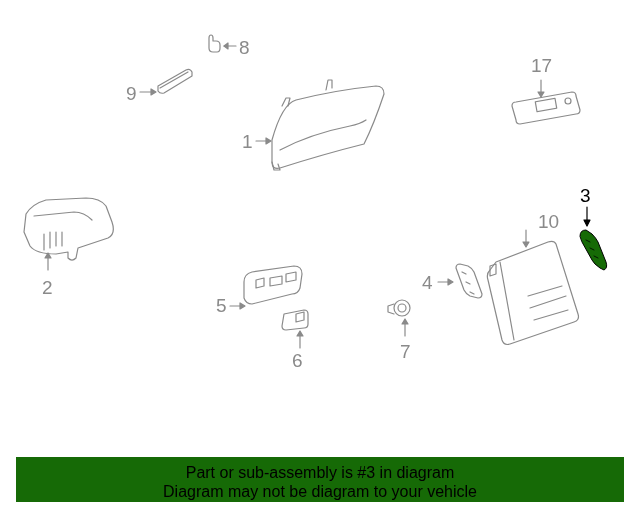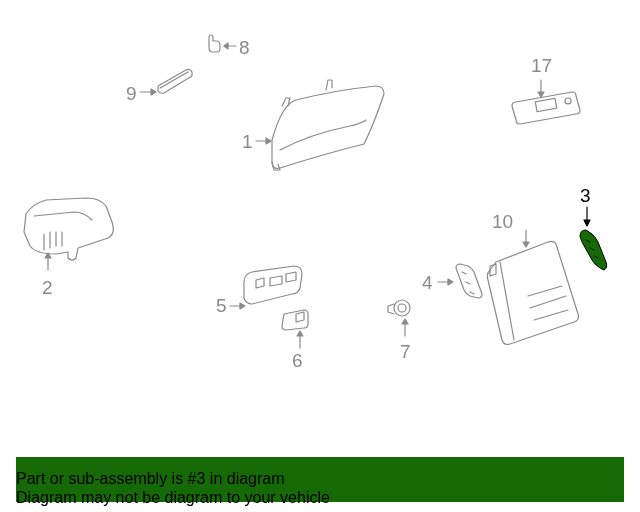--- a/index.html
+++ b/index.html
@@ -1,20 +1,20 @@
 <!DOCTYPE html>
 <html><head>
 <meta charset="utf-8">
 <style>
   html, body { margin: 0; padding: 0; }
   body { width: 640px; height: 512px; background: #ffffff; position: relative; overflow: hidden; font-family: "Liberation Sans", sans-serif; }
   #diagram { position: absolute; left: 0; top: 0; width: 640px; height: 450px; }
   .callout { position: absolute; font-size: 19px; color: #8a8a8a; line-height: 1; }
   .callout.active { color: #000000; }
-  #banner { position: absolute; left: 16px; top: 457px; width: 608px; height: 45px; background: #166a06; color: #000; text-align: left; font-size: 16px; line-height: 19px; padding-top: 12px; box-sizing: border-box; }
+  #banner { position: absolute; left: 16px; top: 457px; width: 608px; height: 45px; background: #166a06; color: #000; text-align: center; font-size: 16px; line-height: 19px; padding-top: 6px; box-sizing: border-box; }
   #banner div { white-space: nowrap; }
 </style>
 </head>
 <body>
 
 <div id="diagram">
   <svg width="640" height="450" viewBox="0 0 640 450" fill="none" stroke="#8a8a8a" stroke-width="1.2" stroke-linejoin="round" stroke-linecap="round">
 
     <g>
       <path d="M209 40 v8 q0 4 4 4 h4 q3 0 3 -4 v-3 q0 -4 -4 -4 h-3 v-3 q0 -3 -2 -3 q-2 0 -2 3z"></path>
@@ -103,20 +103,20 @@
 
   <span class="callout" style="left:242px;top:132px;">1</span>
   <span class="callout" style="left:42px;top:278px;">2</span>
   <span class="callout active" style="left:580px;top:186px;">3</span>
   <span class="callout" style="left:422px;top:273px;">4</span>
   <span class="callout" style="left:216px;top:296px;">5</span>
   <span class="callout" style="left:292px;top:351px;">6</span>
   <span class="callout" style="left:400px;top:342px;">7</span>
   <span class="callout" style="left:239px;top:38px;">8</span>
   <span class="callout" style="left:126px;top:84px;">9</span>
-  <span class="callout" style="left:492px;top:212px;">10</span>
+  <span class="callout" style="left:538px;top:212px;">10</span>
   <span class="callout" style="left:531px;top:56px;">17</span>
 </div>
 
 <div id="banner">
   <div>Part or sub-assembly is #3 in diagram</div>
   <div>Diagram may not be diagram to your vehicle</div>
 </div>
 
 </body></html>

